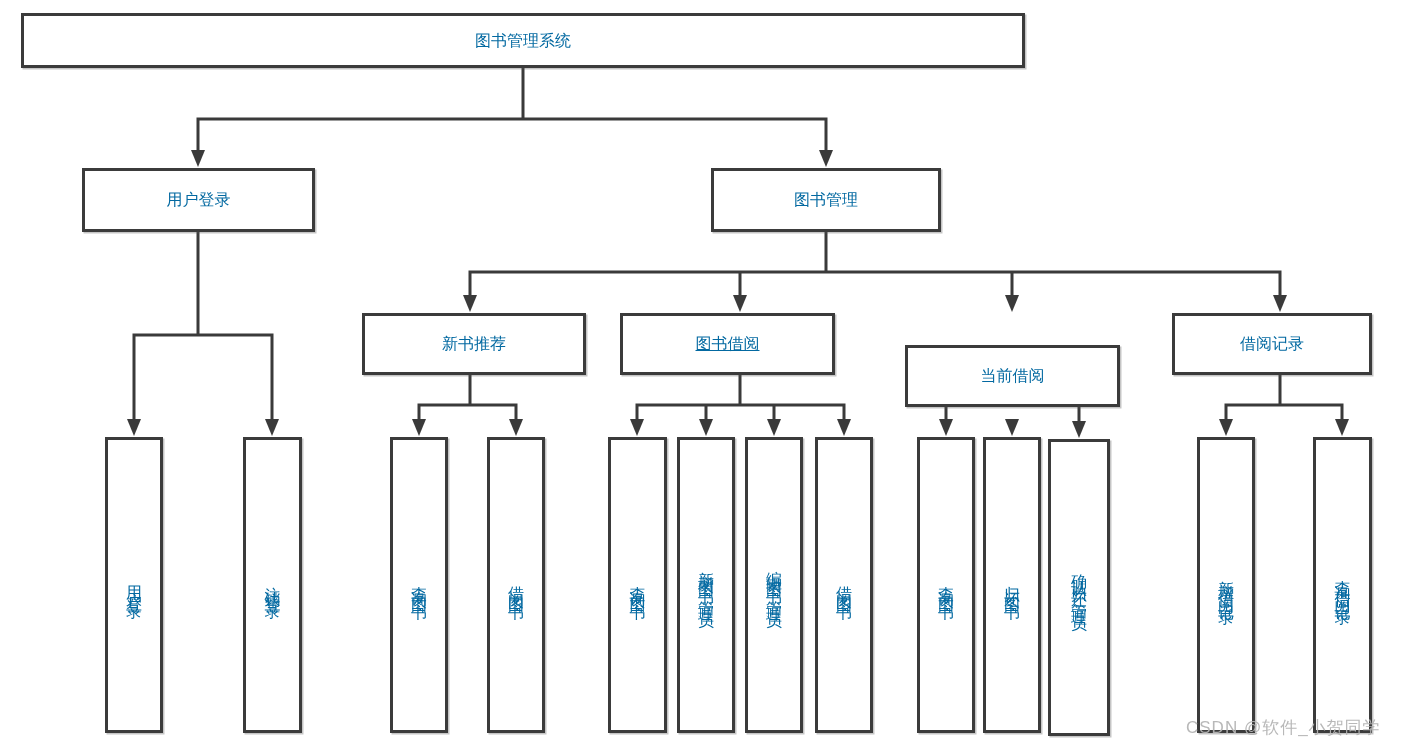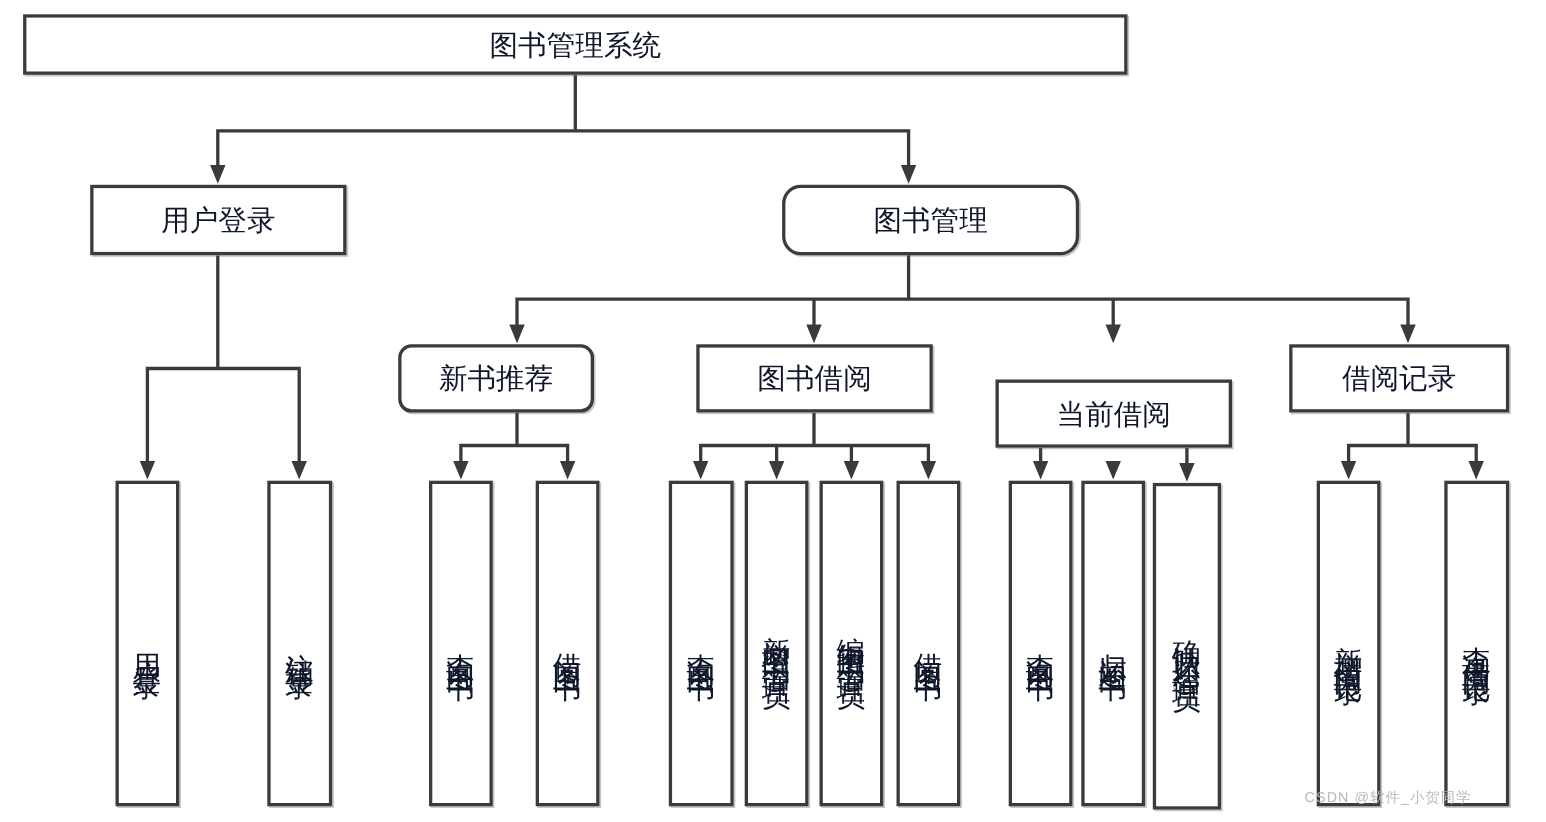--- a/index.html
+++ b/index.html
@@ -11,60 +11,60 @@
     font-family: "Liberation Sans", sans-serif;
     overflow: hidden;
   }
   .wires { position: absolute; left: 0; top: 0; }
   .box {
     position: absolute;
     box-sizing: border-box;
     background: #ffffff;
     border: 3px solid #3b3b3b;
     box-shadow: 1.5px 1.5px 0 rgba(90,90,90,0.35);
-    color: #0f172a;
+    color: #0369a1;
     display: flex;
     align-items: center;
     justify-content: center;
-    font-size: 26px;
+    font-size: 16px;
     line-height: 1;
     white-space: nowrap;
   }
   .vbox {
     writing-mode: vertical-rl;
     text-orientation: mixed;
     letter-spacing: 6px;
     white-space: normal;
   }
   
   .bx-root  { left: 21px;   top: 13px;  width: 1004px; height: 55px; }
   .bx-l2a   { left: 82px;   top: 168px; width: 233px;  height: 64px; }
-  .bx-l2b   { left: 711px;  top: 168px; width: 270px;  height: 64px; border-radius: 17px; }
-  .bx-l3a   { left: 362px;  top: 313px; width: 178px;  height: 62px; border-radius: 12px; }
-  .bx-l3b   { left: 633px;  top: 313px; width: 215px;  height: 62px; }
+  .bx-l2b   { left: 711px;  top: 168px; width: 230px;  height: 64px; }
+  .bx-l3a   { left: 362px;  top: 313px; width: 224px;  height: 62px; }
+  .bx-l3b   { left: 620px;  top: 313px; width: 215px;  height: 62px; text-decoration: underline; }
   .bx-l3c   { left: 905px;  top: 313px; width: 215px;  height: 62px; margin-top: 32px; }
   .bx-l3d   { left: 1172px; top: 313px; width: 200px;  height: 62px; }
   .bx-u1 { left: 105px;  top: 437px; width: 58px; height: 296px; }
   .bx-u2 { left: 243px;  top: 437px; width: 59px; height: 296px; }
   .bx-n1 { left: 390px;  top: 437px; width: 58px; height: 296px; }
   .bx-n2 { left: 487px;  top: 437px; width: 58px; height: 296px; }
   .bx-b1 { left: 608px;  top: 437px; width: 59px; height: 296px; }
   .bx-b2 { left: 677px;  top: 437px; width: 58px; height: 296px; }
   .bx-b3 { left: 745px;  top: 437px; width: 58px; height: 296px; }
   .bx-b4 { left: 815px;  top: 437px; width: 58px; height: 296px; }
   .bx-c1 { left: 917px;  top: 437px; width: 58px; height: 296px; }
   .bx-c2 { left: 983px;  top: 437px; width: 58px; height: 296px; }
   .bx-c3 { left: 1048px; top: 439px; width: 62px; height: 297px; }
   .bx-r1 { left: 1197px; top: 437px; width: 58px; height: 296px; }
   .bx-r2 { left: 1313px; top: 437px; width: 59px; height: 296px; }
   .watermark {
     position: absolute;
     left: 1186px;
     top: 716px;
-    font-size: 13px;
+    font-size: 17px;
     letter-spacing: 1px;
     color: rgba(180,180,180,0.95);
     z-index: 5;
     white-space: nowrap;
   }
 </style>
 </head>
 <body>
 
 <div class="canvas">

